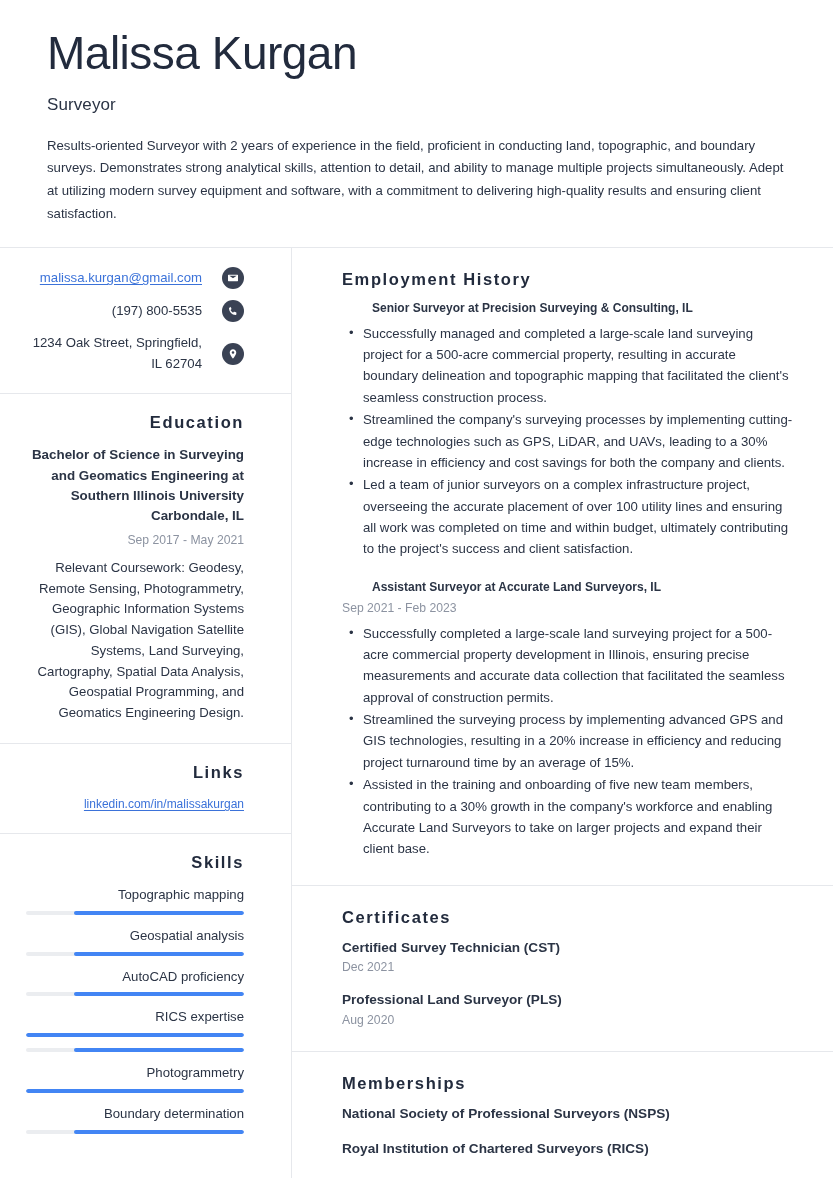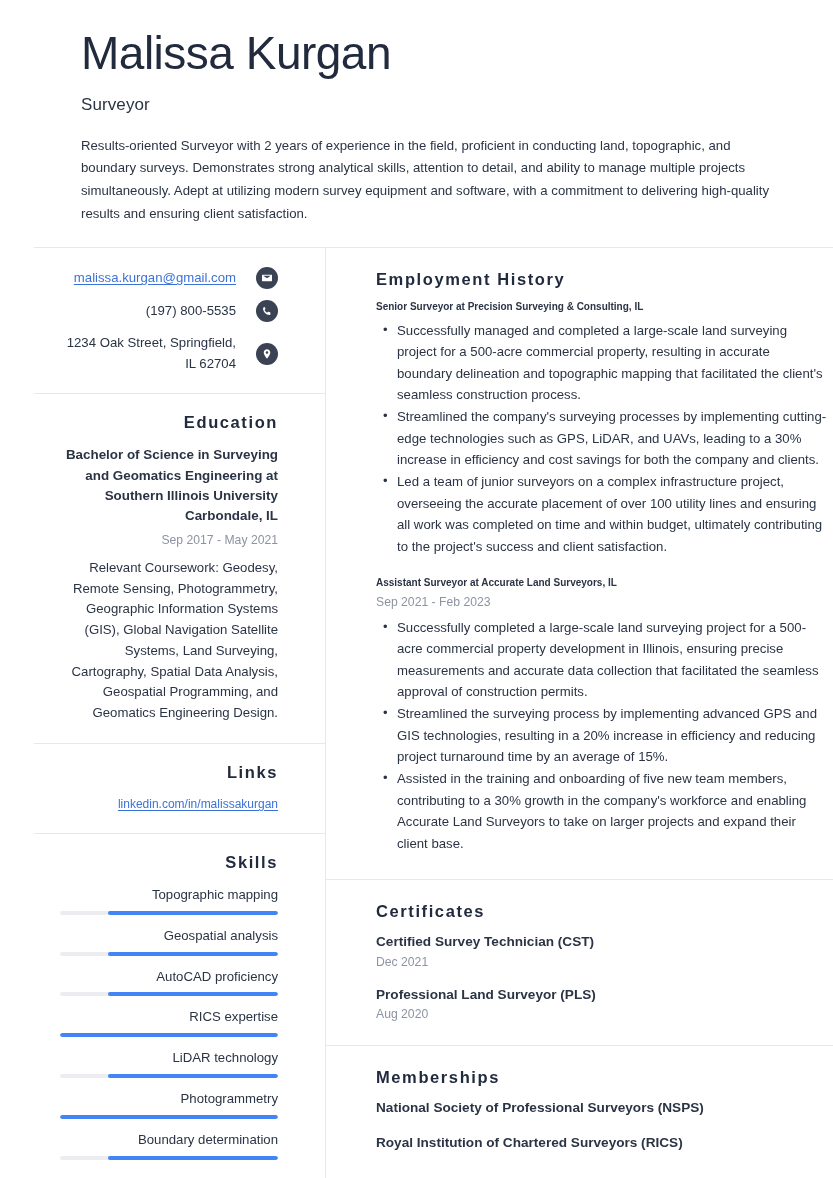--- a/index.html
+++ b/index.html
@@ -15,21 +15,20 @@
     font-family: "Liberation Sans", sans-serif;
     color: #2b3445;
     -webkit-font-smoothing: antialiased;
   }
 
   .page {
     width: 833px;
     height: 1178px;
     position: relative;
     background: #ffffff;
-    padding-left: 34px;
   }
 
   
   .header {
     padding: 28px 47px 22px 47px;
   }
 
   .full-name {
     font-size: 46px;
     font-weight: 400;
@@ -201,24 +200,25 @@
     height: 100%;
     background: #4285f4;
     border-radius: 2px;
   }
 
   
   .job { margin-bottom: 19px; }
   .job:last-child { margin-bottom: 0; }
 
   .job-head {
-    font-size: 10px;
+    font-size: 12px;
     font-weight: 700;
     color: #2b3445;
     line-height: 1.45;
+    margin-left: 30px;
   }
 
   .job-date {
     font-size: 12.2px;
     color: #8c93a1;
     margin-top: 3px;
     line-height: 1.5;
   }
 
   .bullets {
@@ -357,21 +357,20 @@
         </div>
 
         <div class="skill">
           <div class="skill-name">RICS expertise</div>
           <div class="skill-bar">
             <div class="skill-fill" style="width: 100%;"></div>
           </div>
         </div>
 
         <div class="skill">
-          <div class="skill-name">LiDAR technology</div>
           <div class="skill-bar">
             <div class="skill-fill" style="width: 78%;"></div>
           </div>
         </div>
 
         <div class="skill">
           <div class="skill-name">Photogrammetry</div>
           <div class="skill-bar">
             <div class="skill-fill" style="width: 100%;"></div>
           </div>

